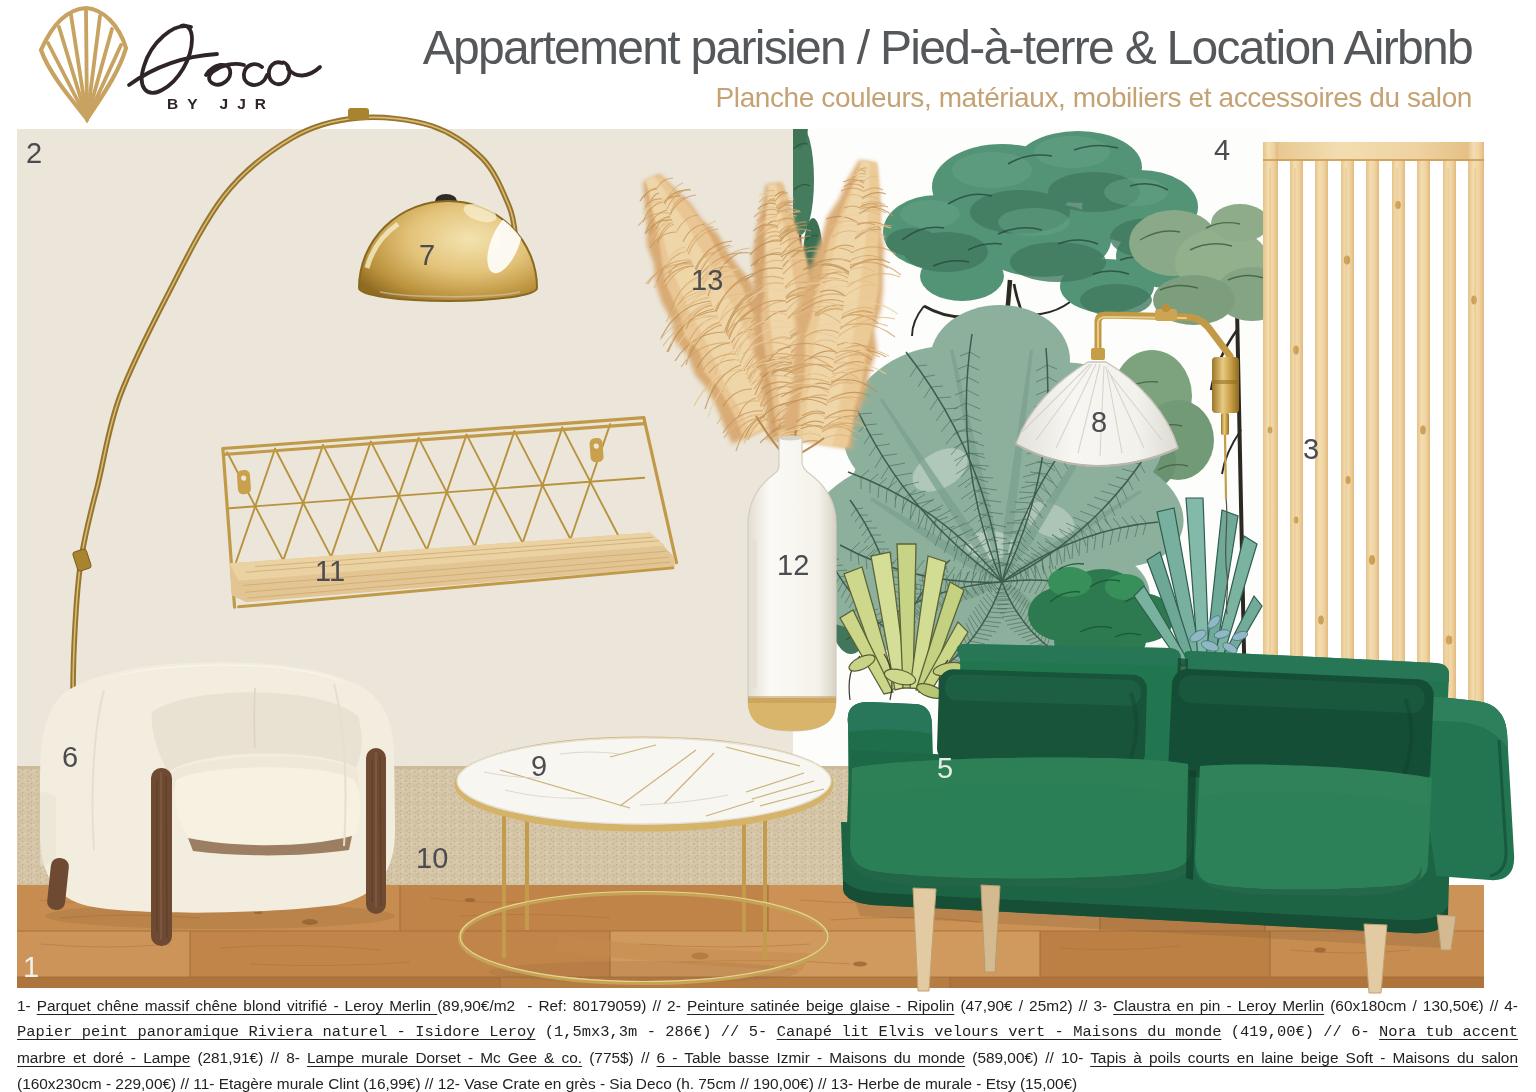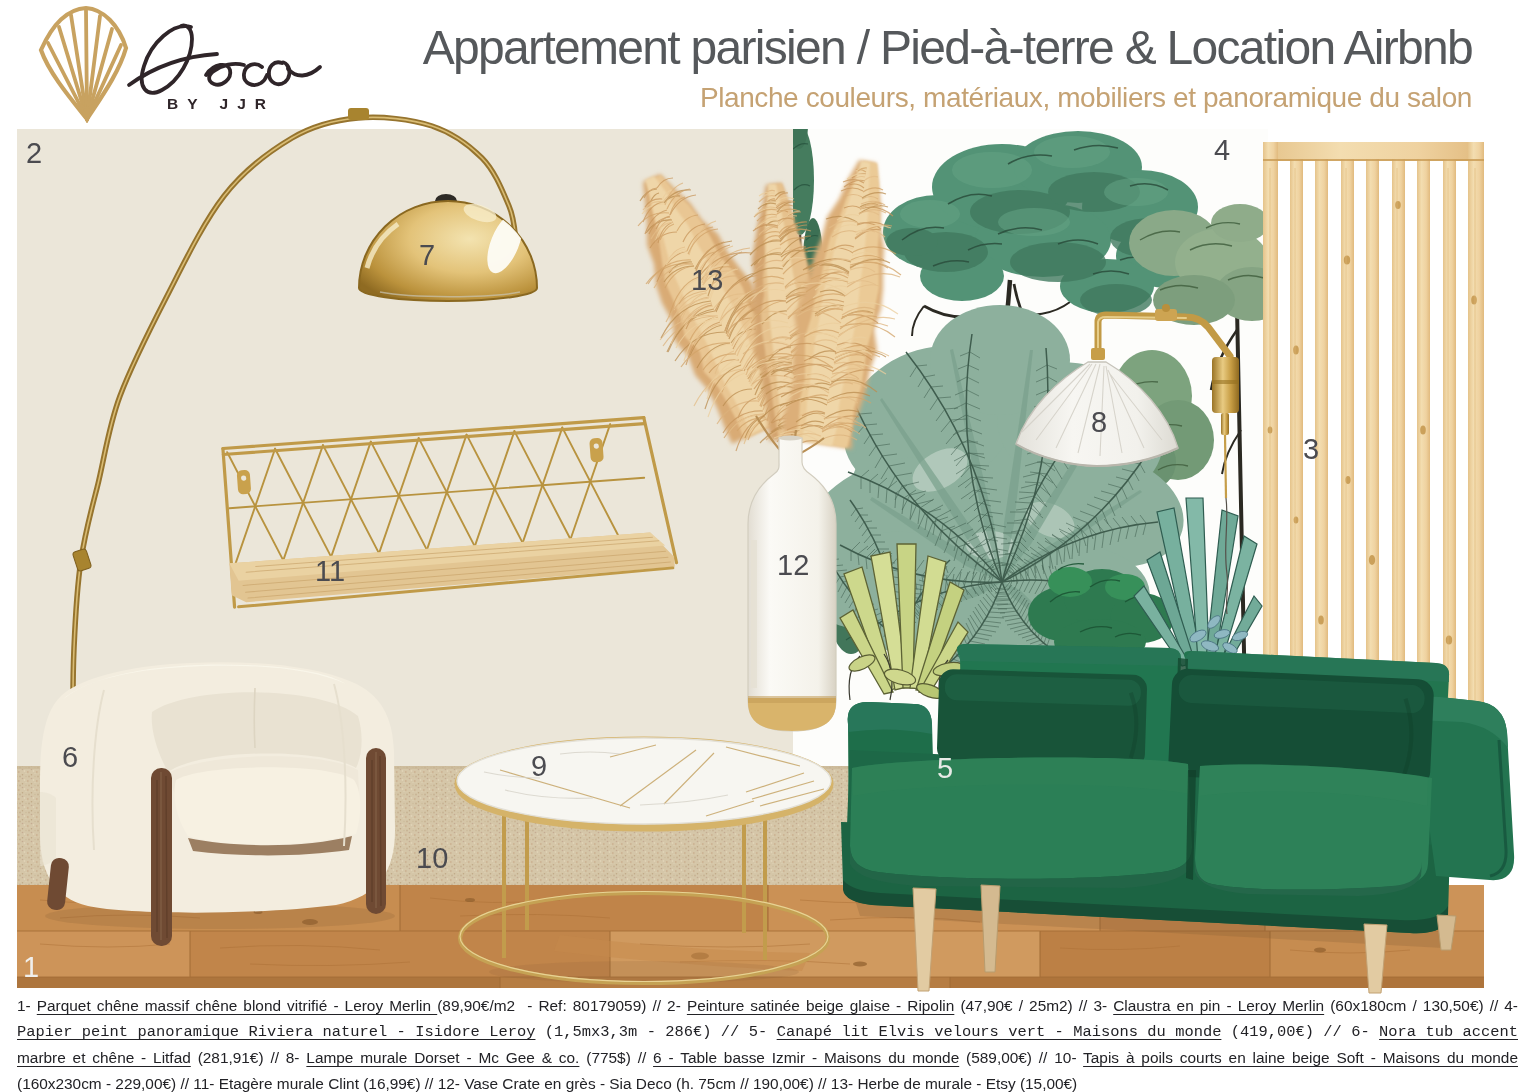--- a/index.html
+++ b/index.html
@@ -1347,23 +1347,23 @@
 <path d="M262 67 C255 61 245 65 244 74 C243 83 253 88 261 83 C264 81 266 78 267 75"></path>
 <path d="M282 63 C274 60 268 67 269 75 C270 83 278 87 285 82 C290 78 291 70 287 65 C285 62 282 62 282 63"></path>
 <path d="M288 69 C296 78 308 78 320 67"></path>
 </g>
 
 <text x="167" y="109" font-family="Liberation Sans, sans-serif" font-size="15.5" font-weight="bold" letter-spacing="9" fill="#2f2529">BY JJR</text>
 </svg>
 
 <div id="title">Appartement parisien / Pied-à-terre &amp; Location Airbnb</div>
 
-<div id="subtitle">Planche couleurs, matériaux, mobiliers et panoramique du salon</div>
+<div id="subtitle">Planche couleurs, matériaux, mobiliers et accessoires du salon</div>
 
 <div class="lg lgj" style="top:993px;">1- <u>Parquet chêne massif chêne blond vitrifié - Leroy Merlin </u>(89,90€/m2&nbsp; - Ref: 80179059) // 2- <u>Peinture satinée beige glaise - Ripolin</u> (47,90€ / 25m2) // 3- <u>Claustra en pin - Leroy Merlin</u> (60x180cm / 130,50€) // 4-</div>
 
 <div class="lg lgj" style="top:1019px;font-family:Liberation Mono, monospace;"><u>Papier peint panoramique Riviera naturel - Isidore Leroy</u> (1,5mx3,3m - 286€) // 5- <u>Canapé lit Elvis velours vert - Maisons du monde</u> (419,00€) // 6- <u>Nora tub accent chair</u> - Crate &amp; Barrel (999$) // 7- <u>Lampadaire</u></div>
 
-<div class="lg lgj" style="top:1045px;"><u>marbre et chêne - Litfad</u> (281,91€) // 8- <u>Lampe murale Dorset - Mc Gee &amp; co.</u> (775$) // <u>6 - Table basse Izmir - Maisons du monde</u> (589,00€) // 10- <u>Tapis à poils courts en laine beige Soft - Maisons du monde</u></div>
+<div class="lg lgj" style="top:1045px;"><u>marbre et doré - Lampe</u> (281,91€) // 8- <u>Lampe murale Dorset - Mc Gee &amp; co.</u> (775$) // <u>6 - Table basse Izmir - Maisons du monde</u> (589,00€) // 10- <u>Tapis à poils courts en laine beige Soft - Maisons du salon</u></div>
 
 <div class="lg" style="top:1071px;">(160x230cm - 229,00€) // 11- <u>Etagère murale Clint</u> (16,99€) // 12- <u>Vase Crate en grès - Sia Deco</u> (h. 75cm // 190,00€) // 13- <u>Herbe de murale - Etsy</u> (15,00€)</div>
 
 </div>
 
 </body></html>

